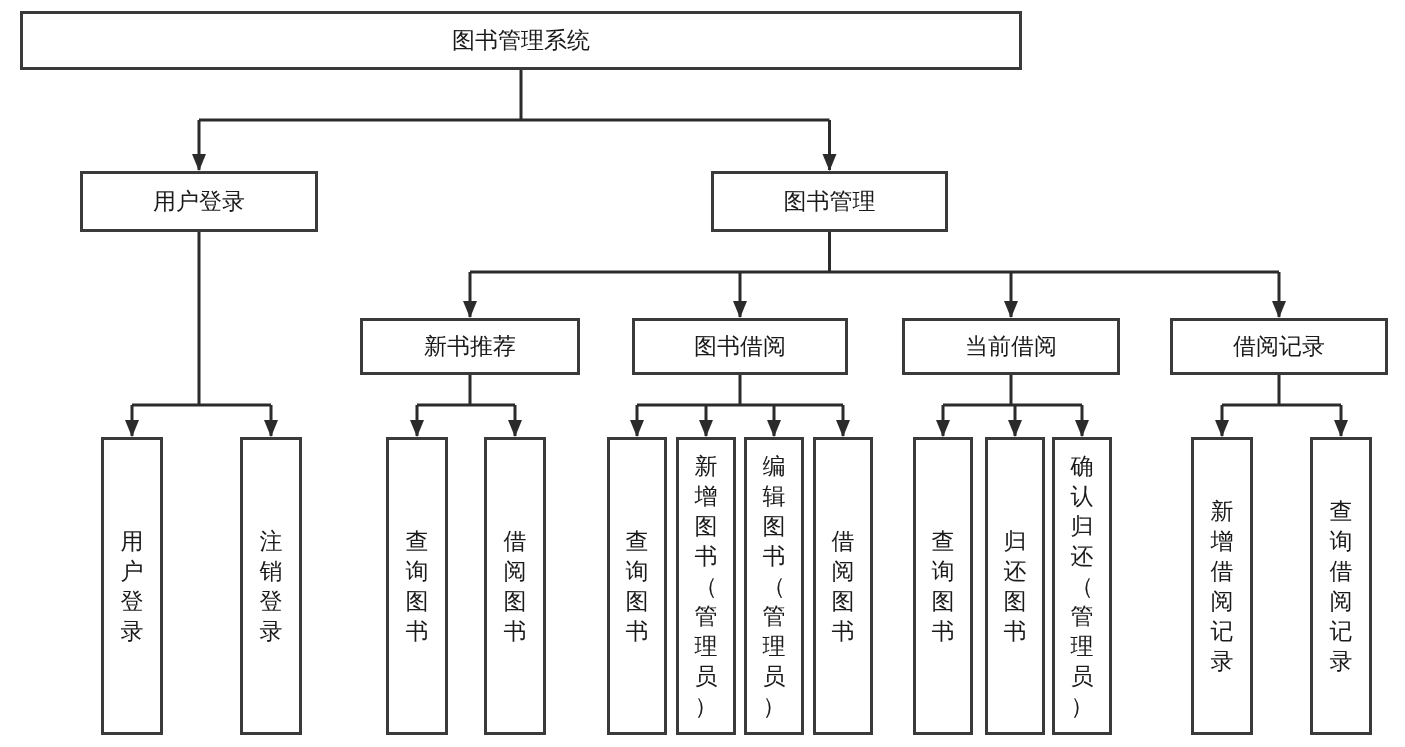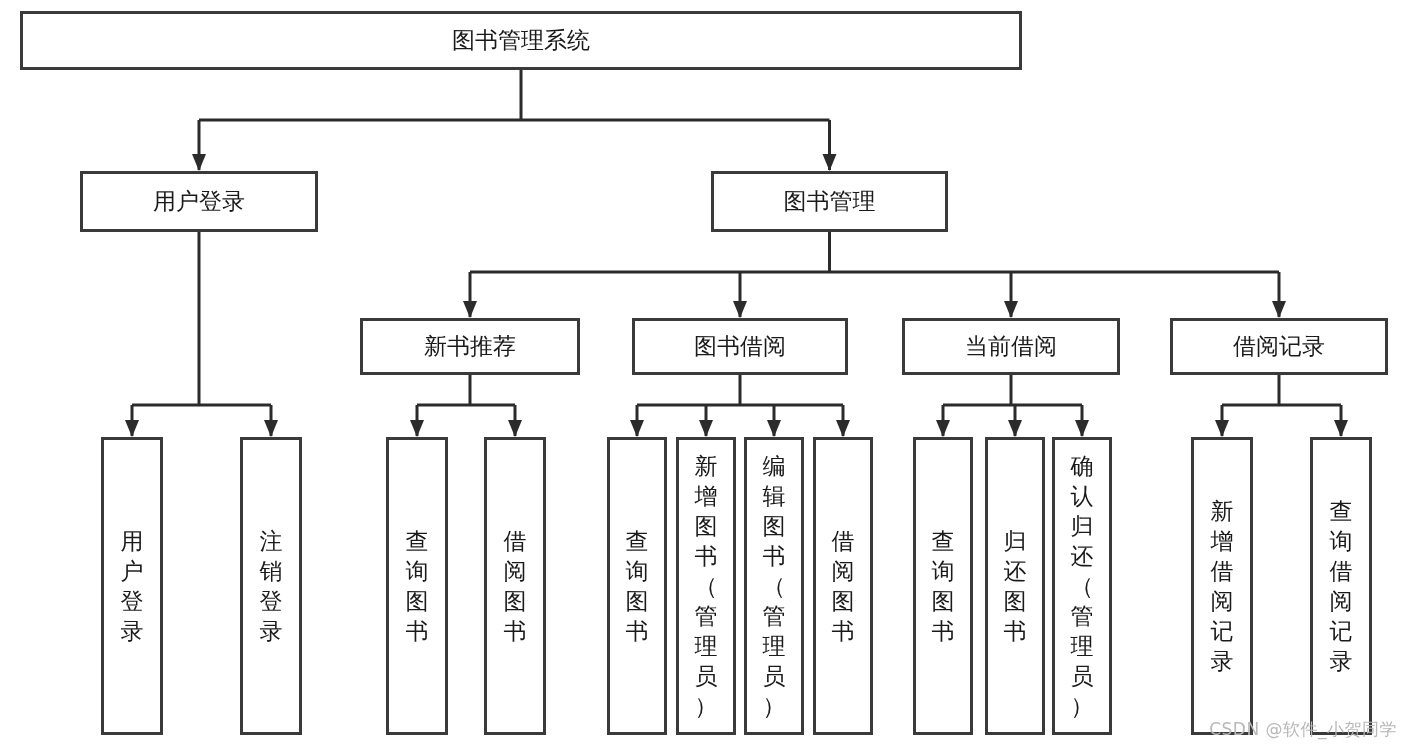--- a/index.html
+++ b/index.html
@@ -208,15 +208,14 @@
           <text x="1222" y="519.4" class="node-label-v"><tspan x="1222" dy="0">新</tspan><tspan x="1222" dy="30">增</tspan><tspan x="1222" dy="30">借</tspan><tspan x="1222" dy="30">阅</tspan><tspan x="1222" dy="30">记</tspan><tspan x="1222" dy="30">录</tspan></text>
         </g>
         <g>
           <rect x="1311.5" y="438.5" width="59" height="295" class="node-box"></rect>
           <text x="1341" y="519.4" class="node-label-v"><tspan x="1341" dy="0">查</tspan><tspan x="1341" dy="30">询</tspan><tspan x="1341" dy="30">借</tspan><tspan x="1341" dy="30">阅</tspan><tspan x="1341" dy="30">记</tspan><tspan x="1341" dy="30">录</tspan></text>
         </g>
       </g>
 
   </svg>
 
-  <div class="watermark-text">CSDN @软件_小贺同学</div>
 
 </div>
 
 </body></html>

